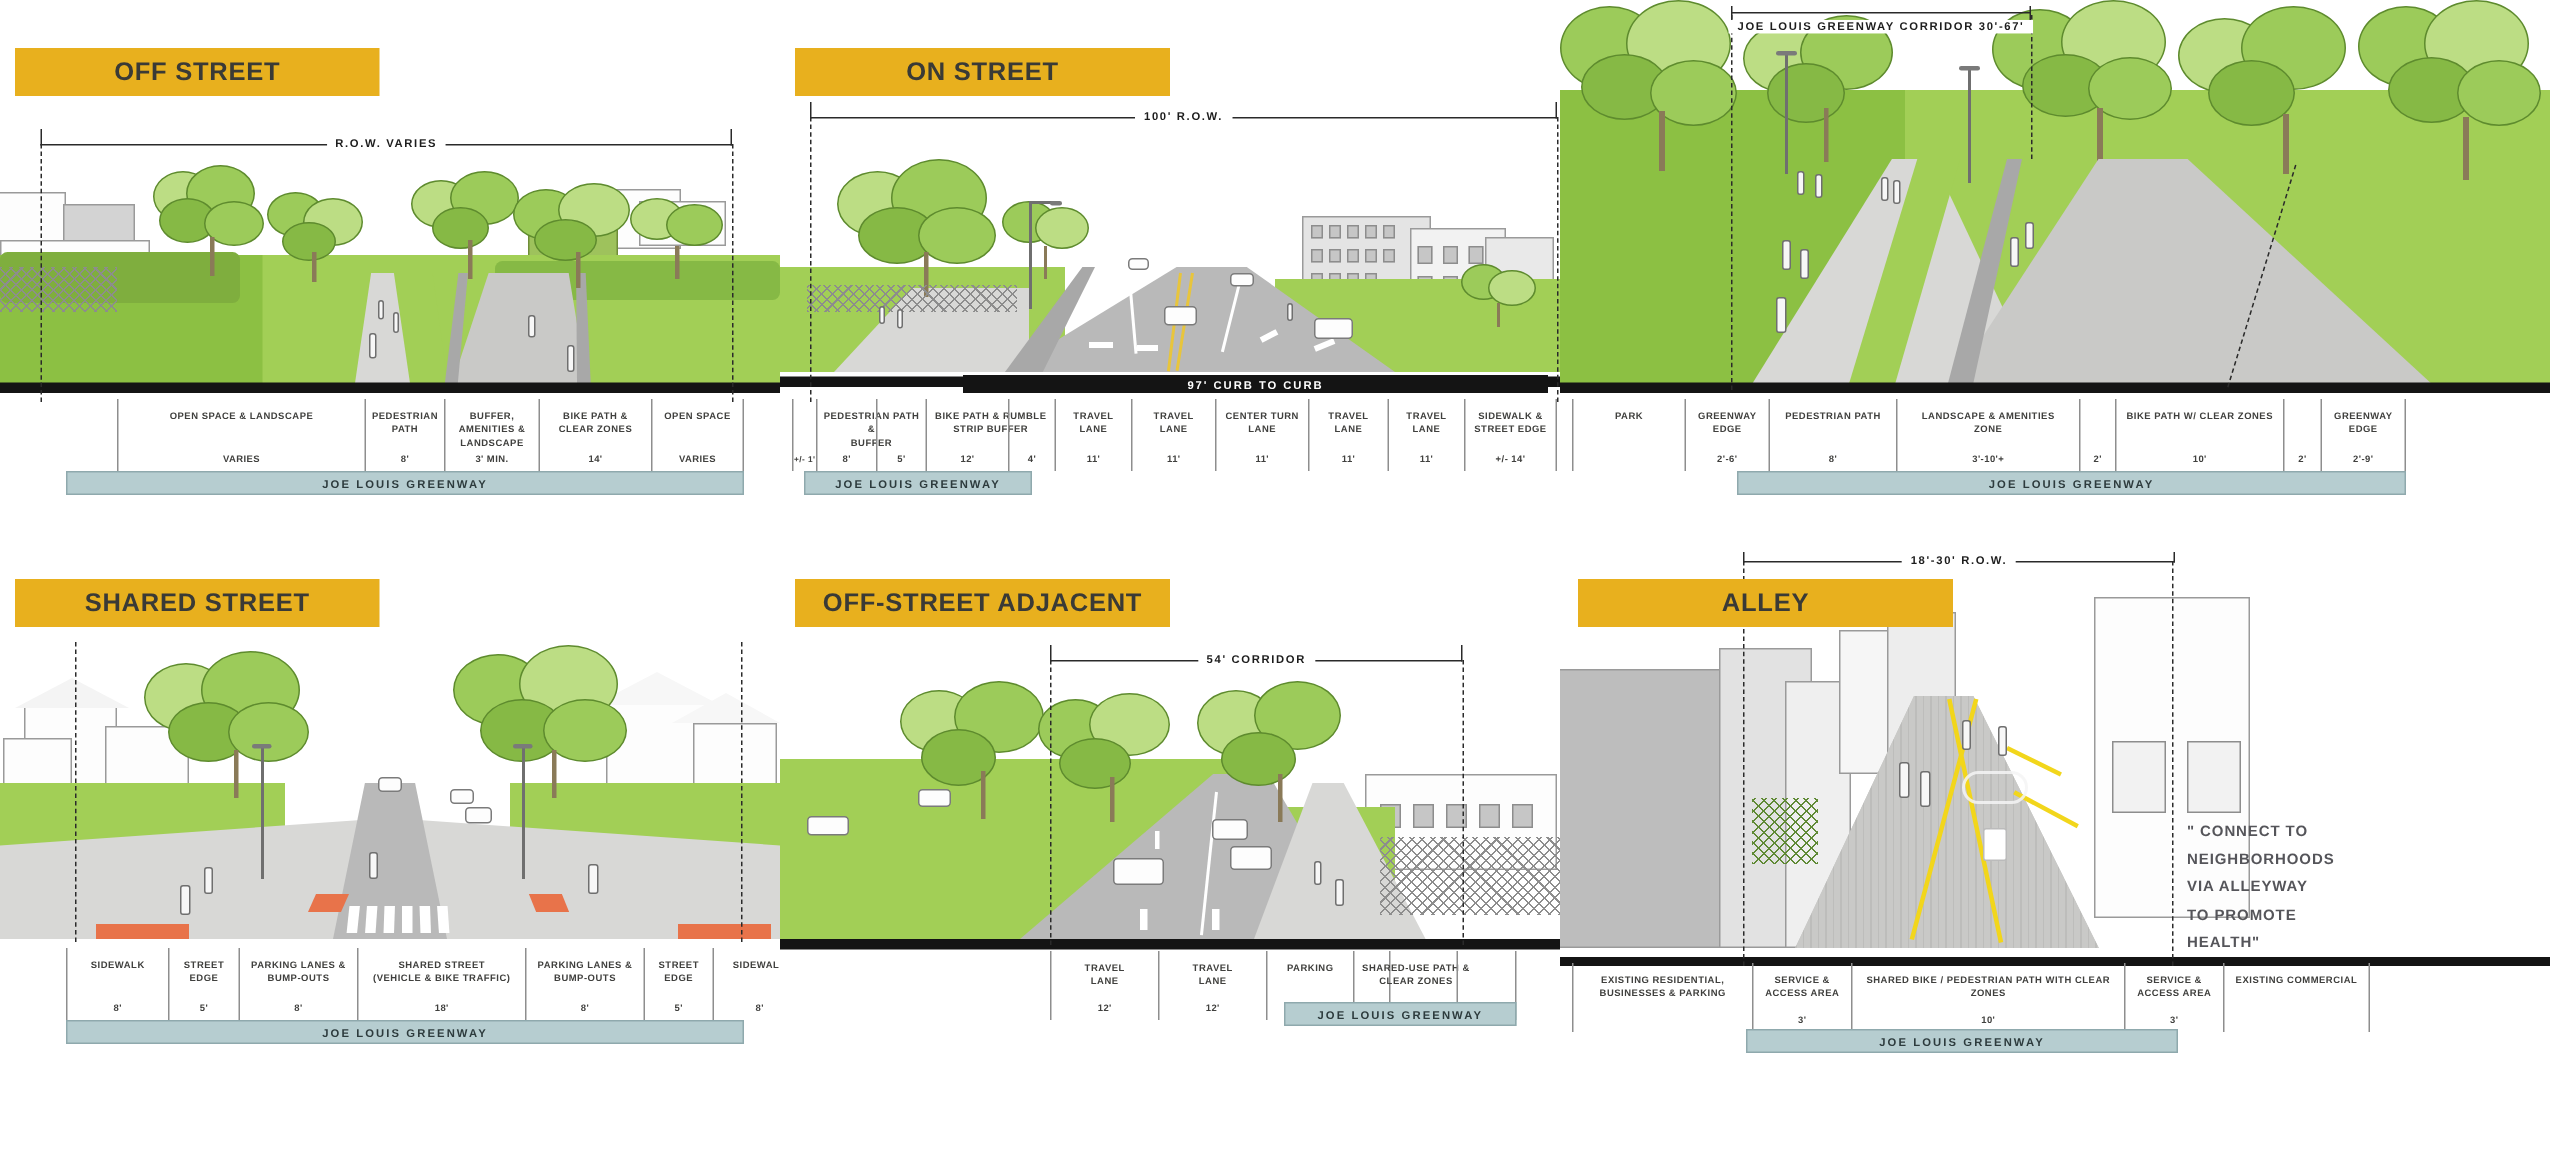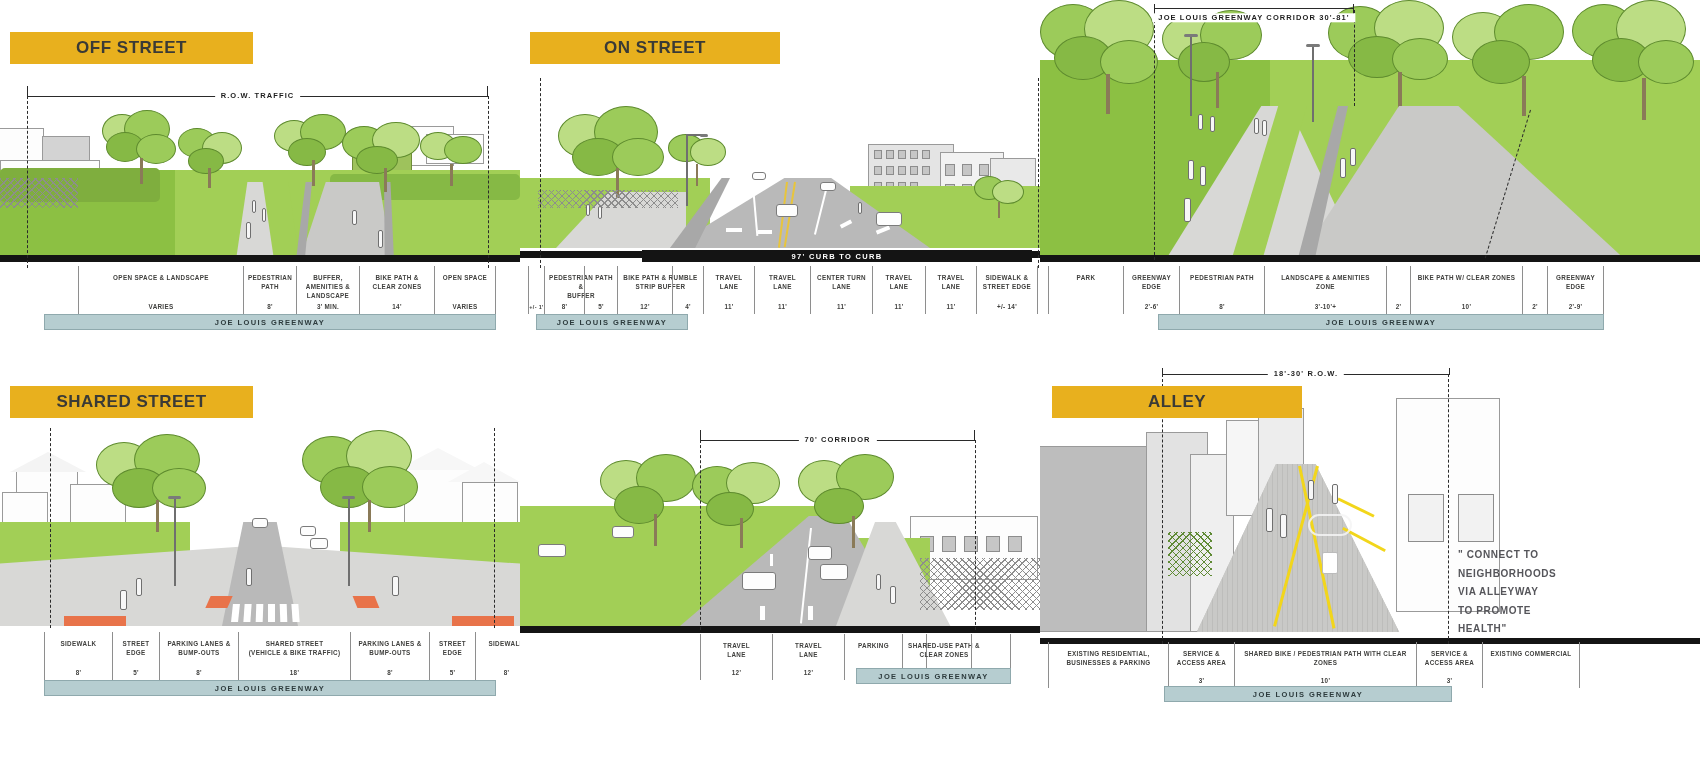--- a/index.html
+++ b/index.html
@@ -144,21 +144,21 @@
 
 <div class="sheet">
 
   <div class="panel" style="left:0;top:0;width:520px;height:345px;">
     <div class="banner" style="left:10px;top:32px;width:243px;height:32px;">OFF STREET</div>
 
     <div class="dimbar" style="left:27px;top:90px;width:461px;height:12px;">
       <div class="ln"></div>
         <div class="tickL"></div>
         <div class="tickR"></div>
-      <div class="txt">R.O.W. TRAFFIC</div>
+      <div class="txt">R.O.W. VARIES</div>
     </div>
 
     <div class="scene" style="top:104px;height:158px;">
       <div class="sky"></div>
 
       <div class="bldg w" style="left:-6px;top:24px;width:50px;height:48px;"></div>
       <div class="bldg g" style="left:42px;top:32px;width:48px;height:40px;"></div>
       <div class="bldg w" style="left:0px;top:56px;width:100px;height:24px;"></div>
 
       <div class="bldg w" style="left:392px;top:22px;width:62px;height:40px;border-radius:0;"></div>
@@ -255,20 +255,26 @@
         </div>
       </div>
     </div>
 
     <div class="jlbar" style="left:44px;top:314px;width:452px;height:16px;">JOE LOUIS GREENWAY</div>
   </div>
 
   <div class="panel" style="left:520px;top:0;width:520px;height:345px;">
     <div class="banner" style="left:10px;top:32px;width:250px;height:32px;">ON STREET</div>
 
+    <div class="dimbar" style="left:20px;top:72px;width:498px;height:12px;">
+      <div class="ln"></div>
+        <div class="tickL"></div>
+        <div class="tickR"></div>
+      <div class="txt">100' R.O.W.</div>
+    </div>
 
     <div class="scene" style="top:86px;height:176px;">
       <div class="sky"></div>
 
       <div class="bldg" style="left:348px;top:58px;width:86px;height:74px;background:#e4e4e4;"></div>
       <div class="bldg" style="left:420px;top:66px;width:64px;height:66px;background:#f2f2f2;"></div>
       <div class="bldg" style="left:470px;top:72px;width:46px;height:60px;background:#e9e9e9;"></div>
       <div class="win" style="left:354px;top:64px;width:8px;height:9px;"></div>
       <div class="win" style="left:366px;top:64px;width:8px;height:9px;"></div>
       <div class="win" style="left:378px;top:64px;width:8px;height:9px;"></div>
@@ -415,21 +421,21 @@
   <div class="divider-v" style="left:1040px;top:6px;height:334px;"></div>
 
   <div class="panel" style="left:1040px;top:0;width:660px;height:345px;">
 
     <div class="dimbar" style="left:114px;top:4px;width:200px;height:28px;">
       <div class="ln" style="top:4px;"></div>
       <div class="tickL" style="top:0;"></div>
         <div class="tickR" style="top:0;"></div>
       <div class="txt" style="top:14px;transform:translate(-50%,-50%);">JOE LOUIS GREENWAY
 CORRIDOR
-30'-81'</div>
+30'-67'</div>
     </div>
 
 
     <div class="scene" style="top:0;height:262px;">
       <div class="sky"></div>
 
       <div class="grass" style="left:0;top:60px;width:660px;height:200px;"></div>
       <div class="grass-dk" style="left:0;top:60px;width:230px;height:200px;"></div>
 
       <div class="tree" style="left:0px;top:0px;width:140px;height:120px;">
@@ -652,26 +658,27 @@
           <div class="lbl">SIDEWALK</div>
           <div class="dim">8'</div>
         </div>
       </div>
     </div>
 
     <div class="jlbar" style="left:44px;top:312px;width:452px;height:16px;">JOE LOUIS GREENWAY</div>
   </div>
 
   <div class="panel" style="left:520px;top:368px;width:520px;height:399px;">
+    <div class="banner" style="left:10px;top:18px;width:250px;height:32px;">OFF-STREET ADJACENT</div>
 
     <div class="dimbar" style="left:180px;top:66px;width:275px;height:12px;">
       <div class="ln"></div>
         <div class="tickL"></div>
         <div class="tickR"></div>
-      <div class="txt">70' CORRIDOR</div>
+      <div class="txt">54' CORRIDOR</div>
     </div>
 
     <div class="scene" style="top:80px;height:186px;">
       <div class="sky"></div>
 
       <div class="bldg w" style="left:390px;top:68px;width:128px;height:64px;"></div>
       <div class="win" style="left:400px;top:88px;width:14px;height:16px;"></div>
       <div class="win" style="left:422px;top:88px;width:14px;height:16px;"></div>
       <div class="win" style="left:444px;top:88px;width:14px;height:16px;"></div>
       <div class="win" style="left:466px;top:88px;width:14px;height:16px;"></div>

